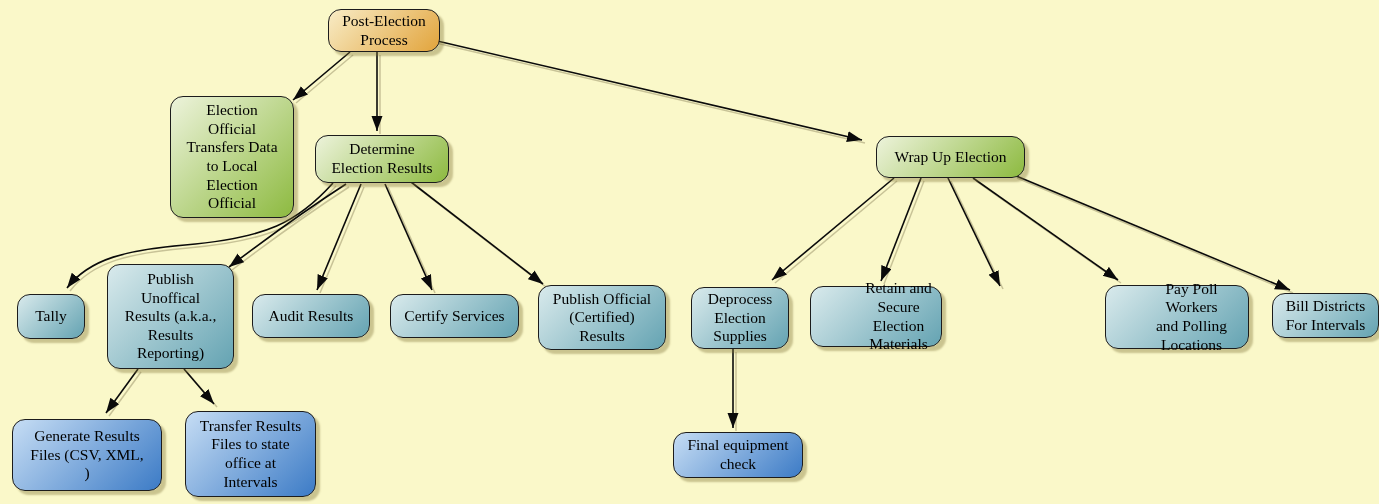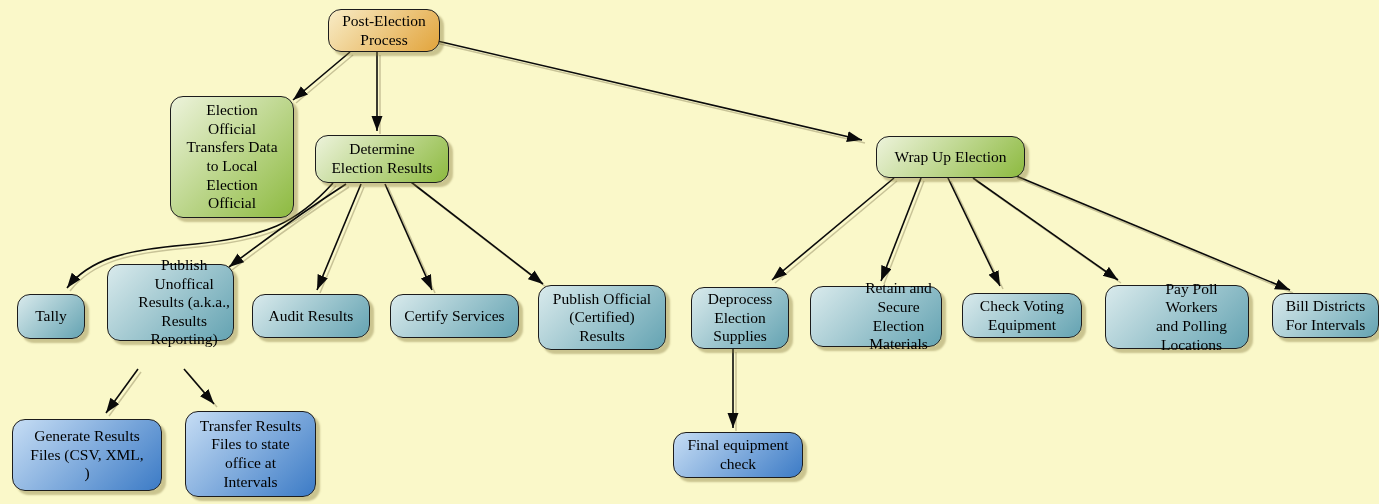--- a/index.html
+++ b/index.html
@@ -97,21 +97,21 @@
       <div class="node" style="left: 308px; top: 135px; width: 134px; height: 48px; background: linear-gradient(135deg, rgb(237, 243, 219) 0%, rgb(141, 186, 64) 100%); border-color: rgb(28, 28, 28);">
         <span class="node-label">Determine
 Election Results</span>
       </div>
       <div class="node" style="left: 869px; top: 136px; width: 149px; height: 42px; background: linear-gradient(135deg, rgb(237, 243, 219) 0%, rgb(141, 186, 64) 100%); border-color: rgb(28, 28, 28);">
         <span class="node-label">Wrap Up Election</span>
       </div>
       <div class="node" style="left: 10px; top: 294px; width: 68px; height: 45px; background: linear-gradient(135deg, rgb(217, 234, 236) 0%, rgb(100, 163, 178) 100%); border-color: rgb(28, 28, 28);">
         <span class="node-label">Tally</span>
       </div>
-      <div class="node" style="left: 100px; top: 264px; width: 127px; height: 77px; background: linear-gradient(135deg, rgb(217, 234, 236) 0%, rgb(100, 163, 178) 100%); border-color: rgb(28, 28, 28); justify-content: flex-end;">
+      <div class="node" style="left: 100px; top: 264px; width: 127px; height: 105px; background: linear-gradient(135deg, rgb(217, 234, 236) 0%, rgb(100, 163, 178) 100%); border-color: rgb(28, 28, 28);">
         <span class="node-label">Publish
 Unoffical
 Results (a.k.a.,
 Results
 Reporting)</span>
       </div>
       <div class="node" style="left: 245px; top: 294px; width: 118px; height: 44px; background: linear-gradient(135deg, rgb(217, 234, 236) 0%, rgb(100, 163, 178) 100%); border-color: rgb(28, 28, 28);">
         <span class="node-label">Audit Results</span>
       </div>
       <div class="node" style="left: 383px; top: 294px; width: 129px; height: 44px; background: linear-gradient(135deg, rgb(217, 234, 236) 0%, rgb(100, 163, 178) 100%); border-color: rgb(28, 28, 28);">
@@ -124,24 +124,20 @@
       </div>
       <div class="node" style="left: 684px; top: 287px; width: 98px; height: 62px; background: linear-gradient(135deg, rgb(217, 234, 236) 0%, rgb(100, 163, 178) 100%); border-color: rgb(28, 28, 28);">
         <span class="node-label">Deprocess
 Election
 Supplies</span>
       </div>
       <div class="node" style="left: 803px; top: 286px; width: 132px; height: 61px; background: linear-gradient(135deg, rgb(217, 234, 236) 0%, rgb(100, 163, 178) 100%); border-color: rgb(28, 28, 28); padding-left: 48px;">
         <span class="node-label">Retain and
 Secure Election
 Materials</span>
-      </div>
-      <div class="node" style="left: 955px; top: 293px; width: 120px; height: 45px; background: linear-gradient(135deg, rgb(217, 234, 236) 0%, rgb(100, 163, 178) 100%); border-color: rgb(28, 28, 28);">
-        <span class="node-label">Check Voting
-Equipment</span>
       </div>
       <div class="node" style="left: 1098px; top: 285px; width: 144px; height: 64px; background: linear-gradient(135deg, rgb(217, 234, 236) 0%, rgb(100, 163, 178) 100%); border-color: rgb(28, 28, 28); padding-left: 32px;">
         <span class="node-label">Pay Poll Workers
 and Polling
 Locations</span>
       </div>
       <div class="node" style="left: 1265px; top: 293px; width: 107px; height: 45px; background: linear-gradient(135deg, rgb(217, 234, 236) 0%, rgb(100, 163, 178) 100%); border-color: rgb(28, 28, 28);">
         <span class="node-label">Bill Districts
 For Intervals</span>
       </div>

